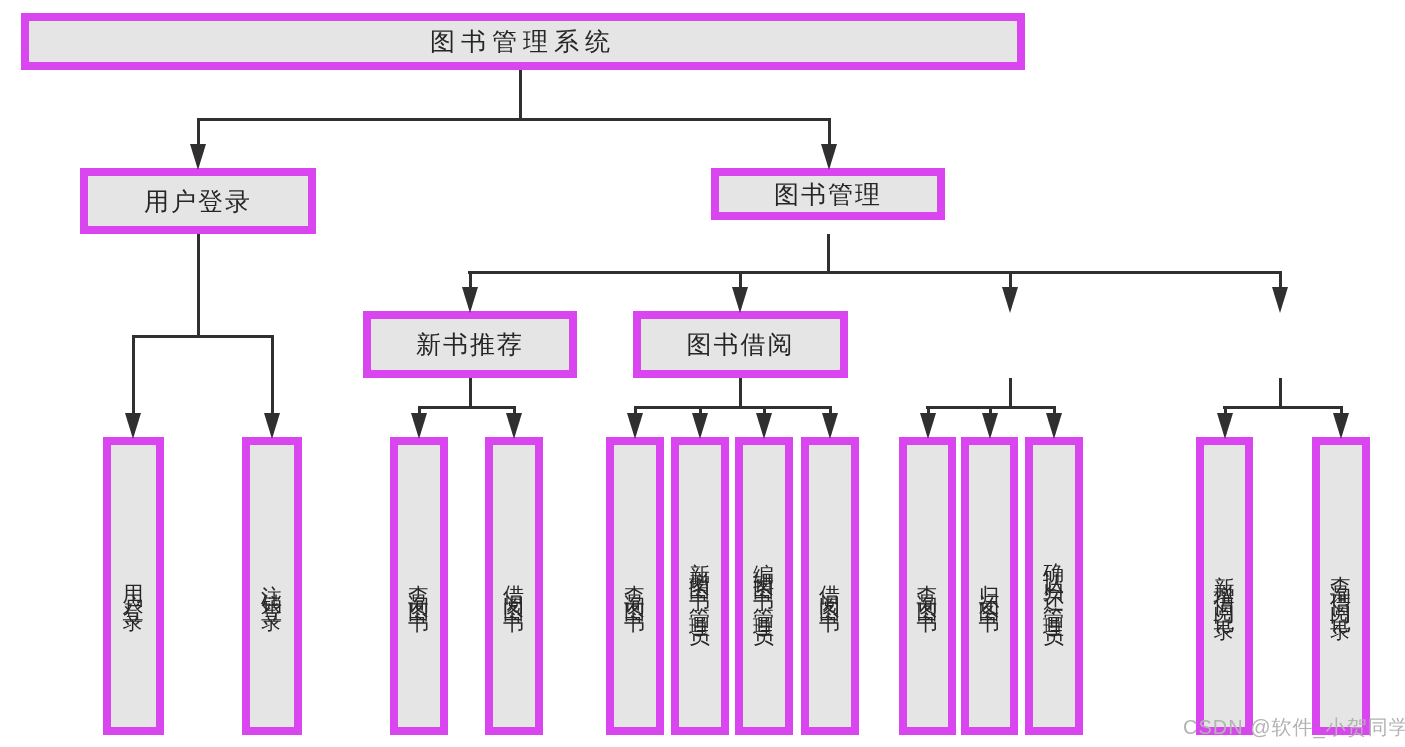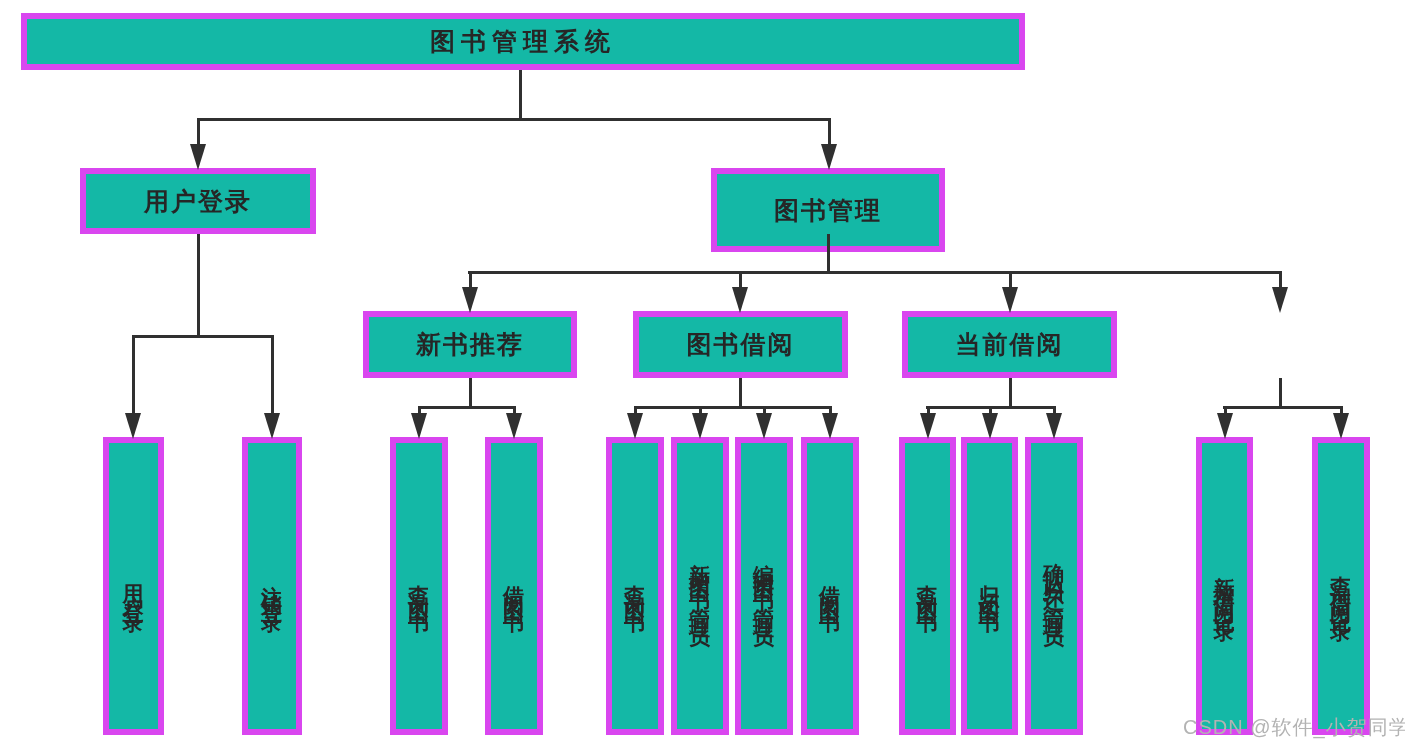--- a/index.html
+++ b/index.html
@@ -1,24 +1,23 @@
 <!DOCTYPE html>
 <html><head>
 <meta charset="utf-8">
 <style>
   html,body { margin:0; padding:0; background:#ffffff; }
   #canvas {
     position:relative; width:1405px; height:747px; background:#ffffff;
     font-family:"Liberation Sans","DejaVu Sans",sans-serif; overflow:hidden;
   }
   .node {
-    position:absolute; box-sizing:border-box; border:6px solid #d946ef;
-    background:#14b8a6; display:flex; align-items:center; justify-content:center;
+    position:absolute; box-sizing:border-box; border:8px solid #d946ef;
+    background:#e5e5e5; display:flex; align-items:center; justify-content:center;
     color:#262626;
-    font-weight:bold;
   }
   .root-node  { font-size:25px; letter-spacing:6px; }
   .h-node     { font-size:25px; letter-spacing:2px; }
   .v-node span{
     writing-mode:vertical-rl; text-orientation:mixed;
     font-size:21px; letter-spacing:9px; line-height:1; white-space:nowrap;
   }
   .vline { position:absolute; width:3px; background:#303030; }
   .hline { position:absolute; height:3px; background:#303030; }
   .arrow {
@@ -36,32 +35,29 @@
 
 <div id="canvas">
 
   <div class="node root-node" style="left:21px; top:13px; width:1004px; height:57px">
     <span>图书管理系统</span>
   </div>
 
   <div class="node h-node" style="left:80px; top:168px; width:236px; height:66px">
     <span>用户登录</span>
   </div>
-  <div class="node h-node" style="left:711px; top:168px; width:234px; height:84px">
+  <div class="node h-node" style="left:711px; top:168px; width:234px; height:52px">
     <span>图书管理</span>
   </div>
 
   <div class="node h-node" style="left:633px; top:311px; width:215px; height:67px">
     <span>图书借阅</span>
   </div>
   <div class="node h-node" style="left:363px; top:311px; width:214px; height:67px">
     <span>新书推荐</span>
-  </div>
-  <div class="node h-node" style="left:902px; top:311px; width:215px; height:67px">
-    <span>当前借阅</span>
   </div>
 
   <div class="node v-node" style="left:103px; top:437px; width:61px; height:298px">
     <span>用户登录</span>
   </div>
   <div class="node v-node" style="left:242px; top:437px; width:60px; height:298px">
     <span>注销登录</span>
   </div>
   <div class="node v-node" style="left:390px; top:437px; width:58px; height:298px">
     <span>查询图书</span>

